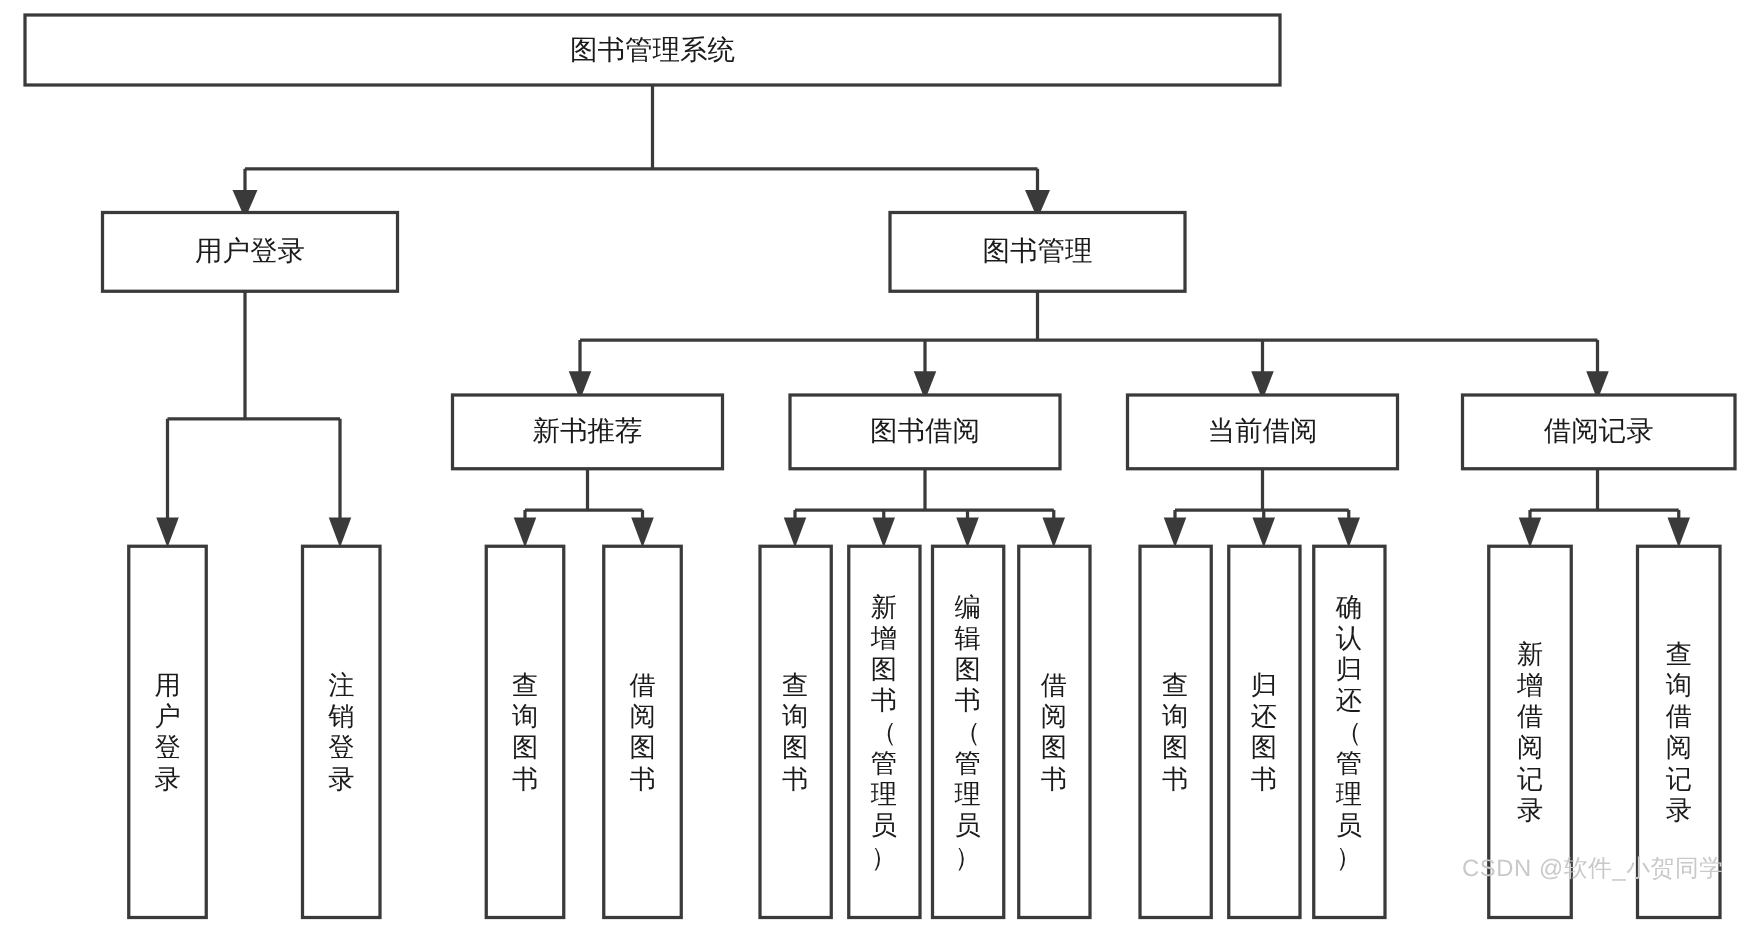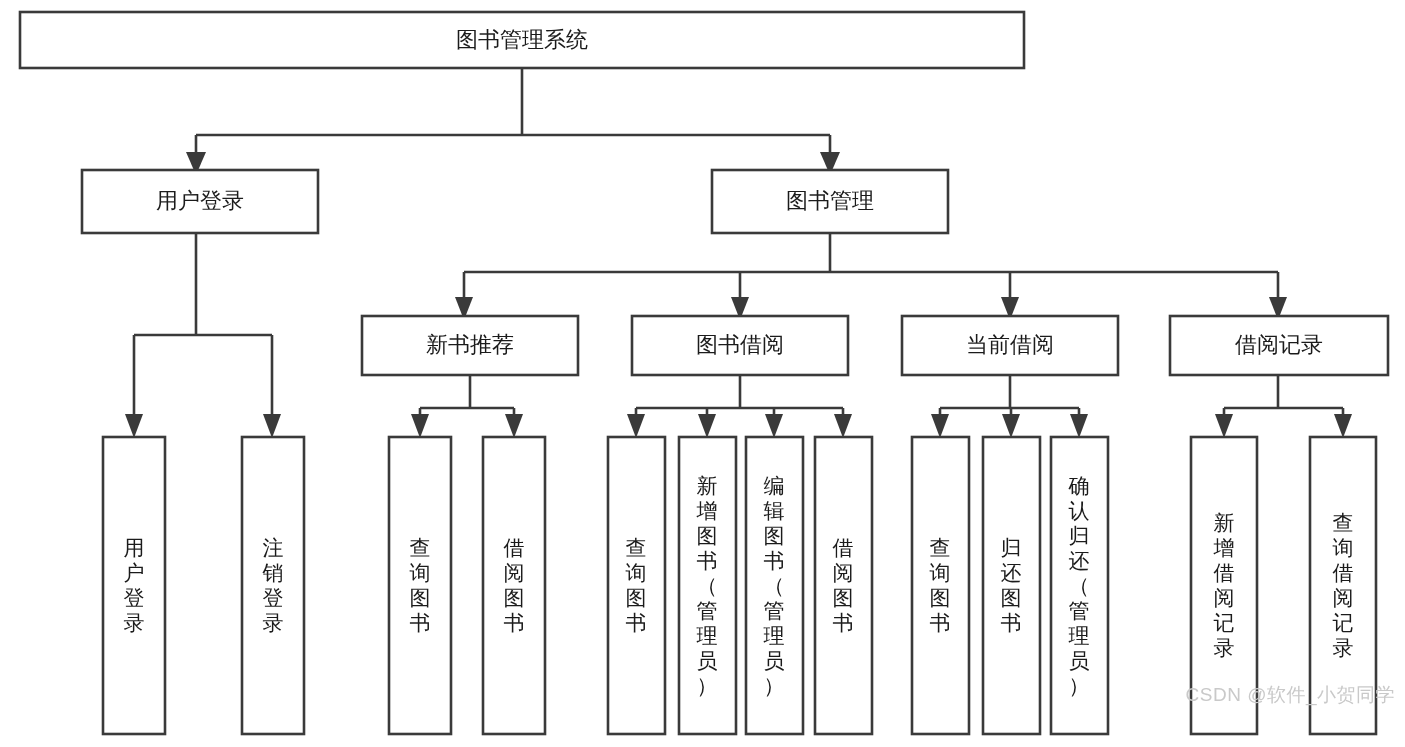--- a/index.html
+++ b/index.html
@@ -49,21 +49,21 @@
     dominant-baseline: middle;
   }
   .node-label-v {
     font-family: "Liberation Sans", "DejaVu Sans", sans-serif;
     font-size: 21px;
     fill: #1b1b1b;
     text-anchor: middle;
   }
   .watermark-text {
     position: absolute;
-    right: 10px;
+    right: 26px;
     bottom: 4px;
     font-family: "Liberation Sans", "DejaVu Sans", sans-serif;
     font-size: 19px;
     color: #c9c9c9;
     white-space: nowrap;
     letter-spacing: 0.5px;
   }
 </style>
 </head>
 <body>

